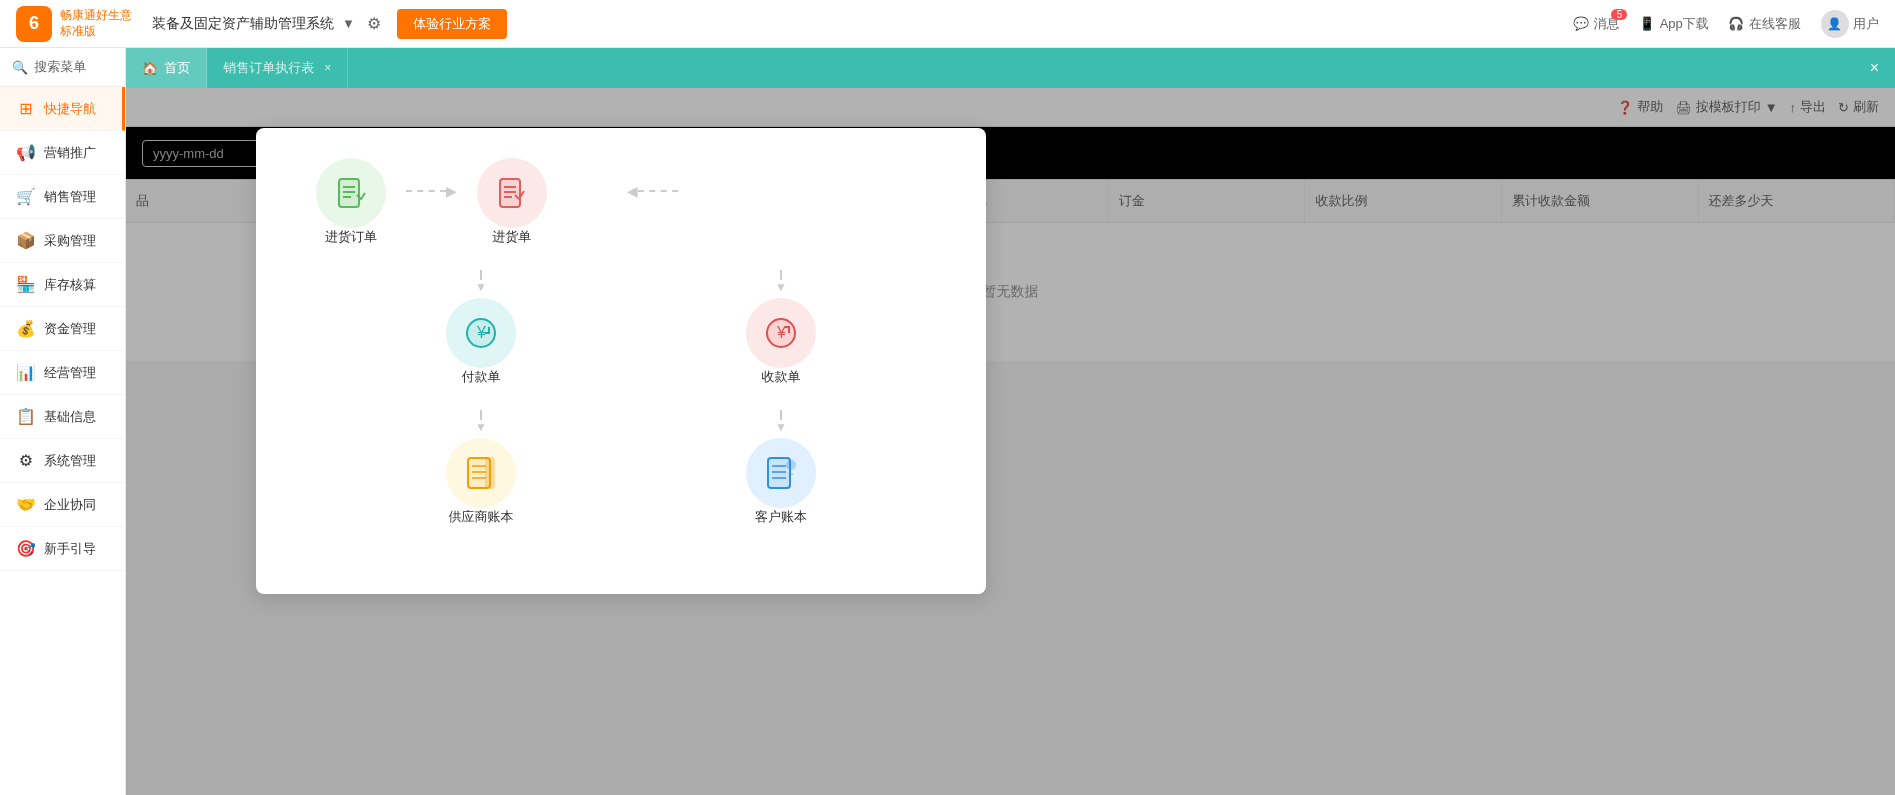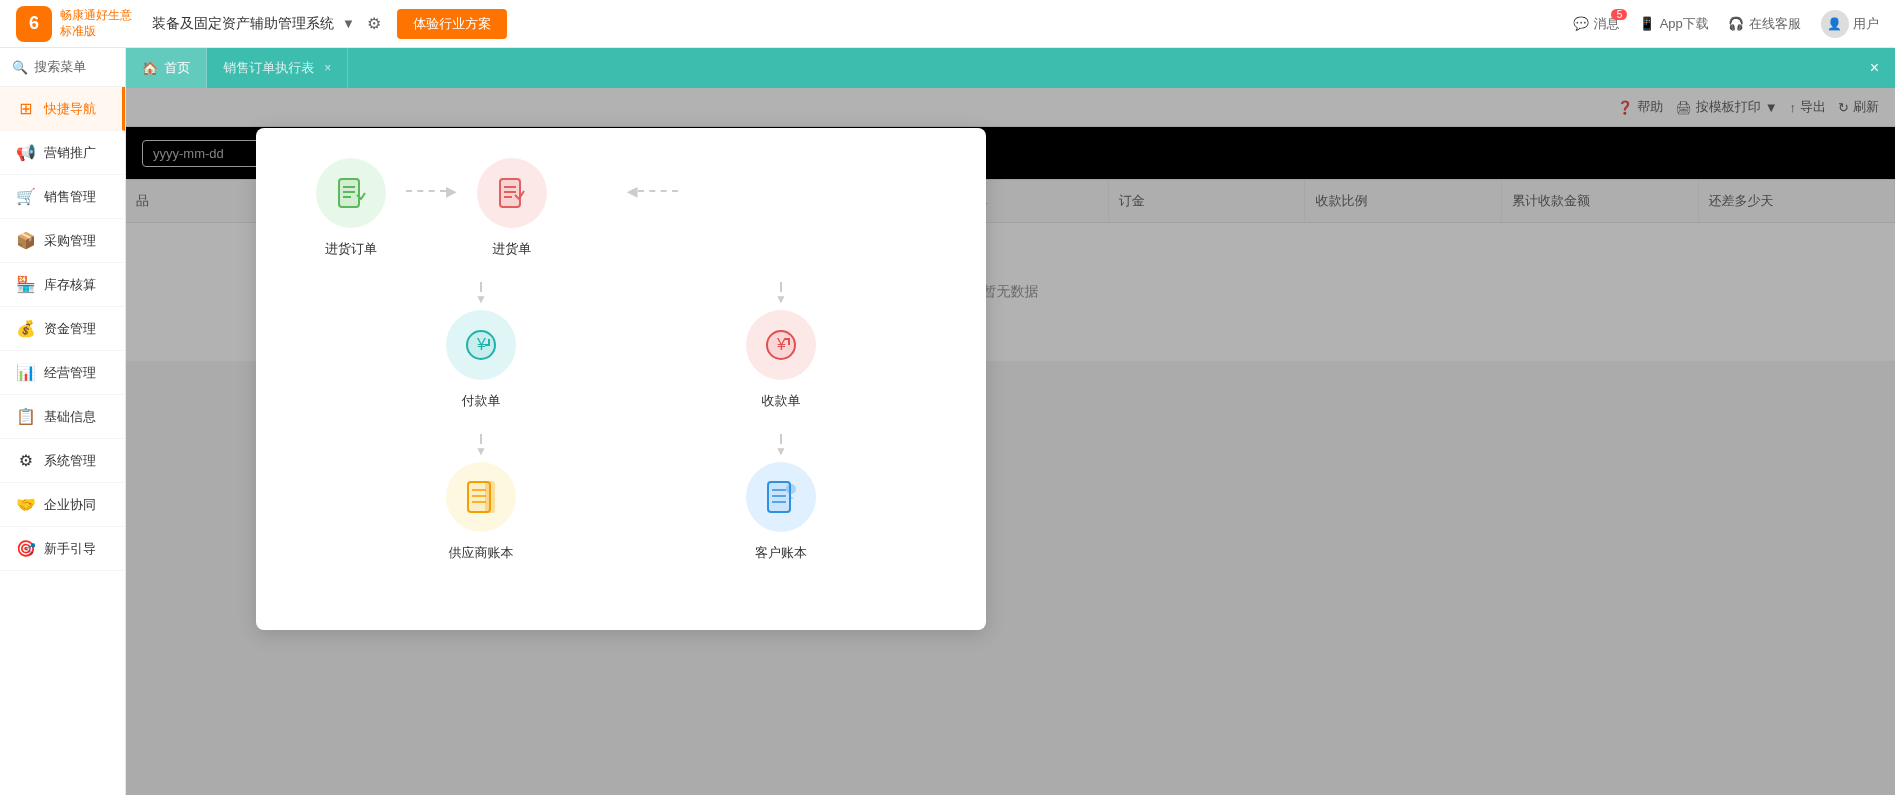--- a/index.html
+++ b/index.html
@@ -55,21 +55,21 @@
     
     .table-container { background: white; margin: 0; overflow: auto; flex: 1; }
     .table-header { display: flex; background: #fafafa; border-bottom: 1px solid #e8e8e8; font-size: 13px; color: #666; min-width: 1200px; }
     .table-cell { padding: 12px 10px; flex: 1; border-right: 1px solid #f0f0f0; white-space: nowrap; }
     .no-data { text-align: center; padding: 60px; color: #999; font-size: 14px; }
 
     
     .modal-overlay { position: absolute; top: 0; left: 0; right: 0; bottom: 0; background: rgba(0,0,0,0.3); z-index: 100; display: flex; align-items: flex-start; justify-content: flex-start; padding-top: 40px; padding-left: 130px; }
     .modal { background: white; border-radius: 8px; width: 730px; max-height: 560px; overflow: hidden; box-shadow: 0 4px 20px rgba(0,0,0,0.15); position: relative; }
     .modal-content { padding: 30px 40px; }
-    .flow-node { display: flex; flex-direction: column; align-items: center; gap: 12px; margin: 0 20px; }
+    .flow-node { display: flex; flex-direction: column; align-items: center; gap: 0; margin: 0 20px; }
     .flow-circle { width: 70px; height: 70px; border-radius: 50%; display: flex; align-items: center; justify-content: center; font-size: 28px; }
     .flow-label { font-size: 13px; color: #333; text-align: center; }
 
     .fc-green { background: #e8f8e8; }
     .fc-red { background: #fde8e8; }
     .fc-purple { background: #f0e8f8; }
     .fc-orange { background: #fff0e0; }
     .fc-teal { background: #e0f5f5; }
     .fc-pink { background: #fde8e8; }
     .fc-yellow { background: #fff8e0; }

